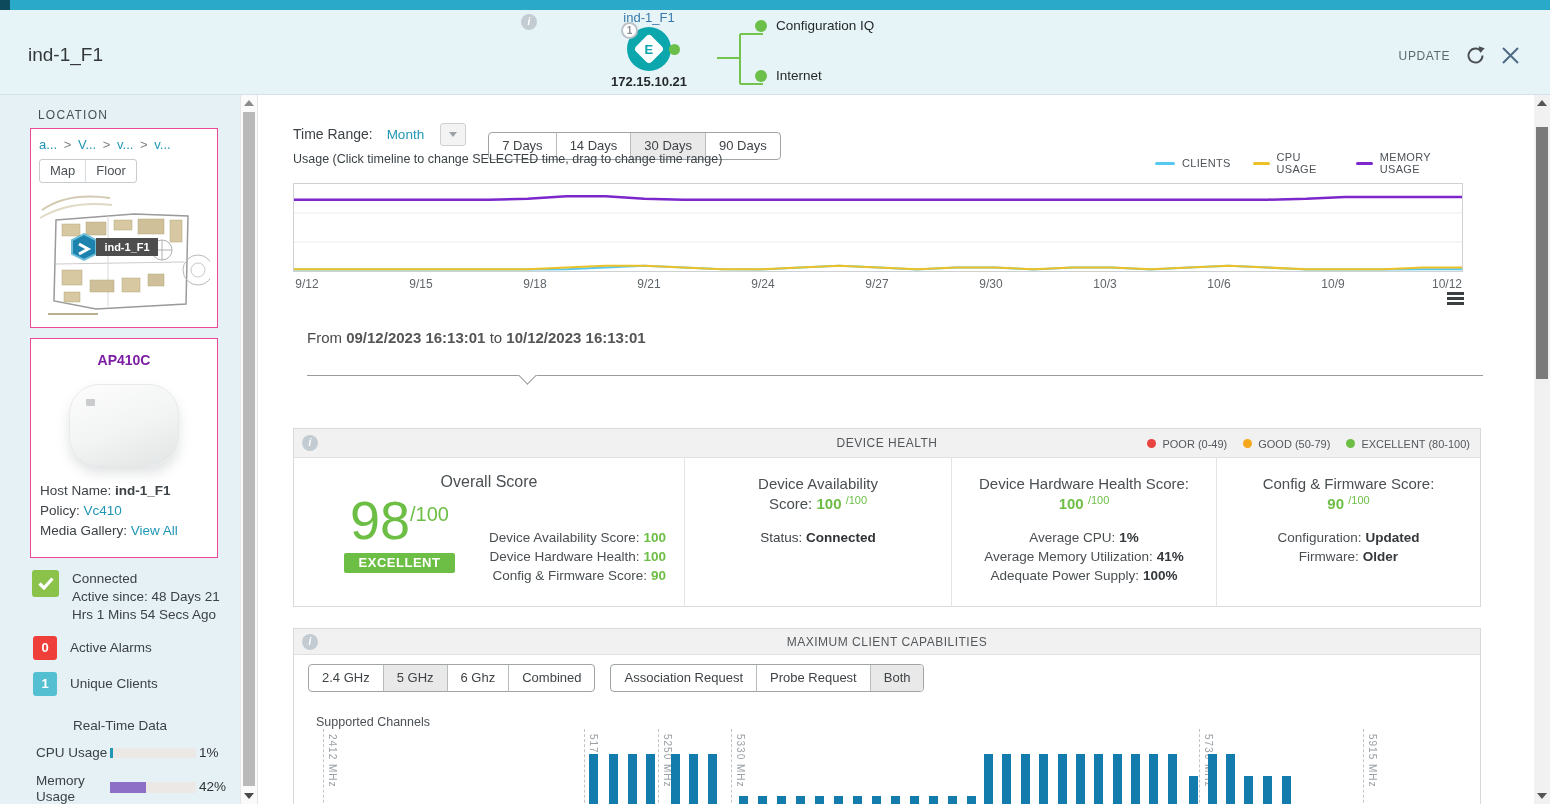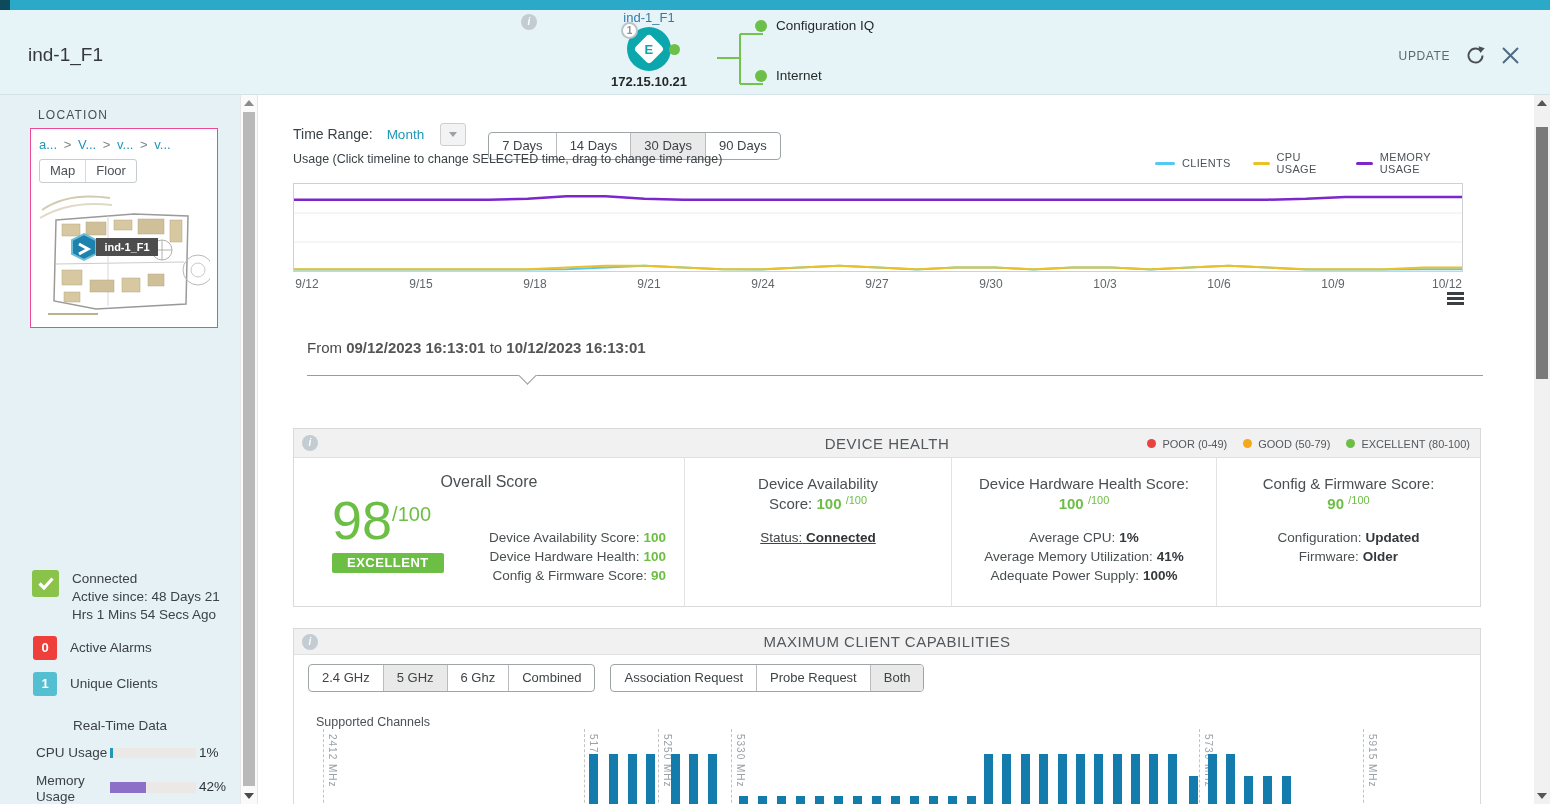--- a/index.html
+++ b/index.html
@@ -108,57 +108,57 @@
                   font-size:11px; color:#4c5257; letter-spacing:.3px; align-items:center; }
   .ul-item { display:flex; align-items:center; gap:7px; }
   .ul-swatch { width:20px; height:3px; border-radius:2px; }
 
   .usage-chart { position:absolute; left:35px; top:88px; width:1170px; height:89px; border:1px solid #cfd2d4; }
   .xticks { position:absolute; left:35px; top:182px; width:1170px; height:14px; }
   .xticks span { position:absolute; transform:translateX(-50%); font-size:12px; color:#5f6569; white-space:nowrap; }
   .hamburger { position:absolute; left:1189px; top:197px; width:17px; cursor:pointer; }
   .hamburger div { height:2.5px; background:#3a3f42; margin-bottom:2.5px; }
 
-  .period { position:absolute; left:49px; top:244px; font-size:15px; color:#4a4a4a; }
+  .period { position:absolute; left:49px; top:234px; font-size:15px; color:#4a4a4a; }
   .period b { color:#555; }
   .rule { position:absolute; left:49px; top:280px; width:1176px; border-top:1px solid #9b9b9b; }
   .notch { position:absolute; left:263px; top:274px; width:13px; height:13px; background:#fff; transform:rotate(45deg);
            border-right:1px solid #9b9b9b; border-bottom:1px solid #9b9b9b; }
 
   .panel { position:absolute; left:35px; width:1188px; border:1px solid #d9d9d9; }
   .panel-head { position:relative; height:29px; background:#f1f1f1; border-bottom:1px solid #e0e0e0; }
   .panel-head .info-badge { position:absolute; left:8px; top:6px; }
-  .panel-title { text-align:center; line-height:29px; font-size:15px; color:#53585c; letter-spacing:.5px; }
+  .panel-title { text-align:center; line-height:29px; font-size:12px; color:#53585c; letter-spacing:.5px; }
   .health { top:333px; height:179px; }
   .health-legend { position:absolute; right:10px; top:0; height:29px; display:flex; align-items:center; gap:16px;
                    font-size:11px; color:#53585c; }
   .hl-item { display:flex; align-items:center; gap:6px; }
   .hl-dot { width:9px; height:9px; border-radius:50%; }
 
   .panel-body { display:flex; height:149px; }
   .col { position:relative; height:100%; }
   .col + .col { border-left:1px solid #e3e3e3; }
   .col1 { width:390px; } .col2 { width:267px; } .col3 { width:265px; } .col4 { width:264px; }
   .col-title { position:absolute; top:15px; width:100%; text-align:center; font-size:16px; color:#4a4f52; }
   .col-title2 { position:absolute; top:15px; width:100%; text-align:center; font-size:15px; color:#4a4f52; line-height:21px; }
-  .score-wrap { position:absolute; left:38px; top:34px; width:135px; }
+  .score-wrap { position:absolute; left:38px; top:34px; width:135px; text-align:center; }
   .big-score { font-size:54px; color:#6dbe45; line-height:1.05; display:inline; }
   .big-denom { font-size:20px; color:#6dbe45; vertical-align:18px; }
   .score-badge { display:inline-block; margin-top:4px; background:#6dbe45; color:#fff; font-size:13px; font-weight:bold;
                  letter-spacing:.5px; padding:2px 15px 3px; border-radius:2px; }
   .mini-rows { position:absolute; font-size:13.5px; line-height:19px; color:#4a4f52; }
   .rows-right { right:18px; top:70px; text-align:right; }
   .rows-center { left:0; top:70px; width:100%; text-align:center; }
   .mini-rows b.v-green { color:#6dbe45; margin-left:4px; }
   .mini-rows b.v-dark { color:#35393c; margin-left:4px; }
   .score-line { position:absolute; top:36px; width:100%; text-align:center; font-size:15px; color:#4a4f52; }
   .score-line b { color:#6dbe45; }
   .score-line .sup { font-size:11px; color:#6dbe45; vertical-align:5px; }
   .col2 .score-line { top:36px; }
-  .col2 .status-line { position:absolute; top:72px; width:100%; text-align:center; font-size:13.5px; color:#3f4447;text-decoration:underline; }
+  .col2 .status-line { position:absolute; top:72px; width:100%; text-align:center; font-size:13.5px; color:#3f4447; }
   .status-line b { color:#2f3336; }
 
   .caps { top:533px; height:292px; border-bottom:none; }
   .caps .panel-head { height:26px; }
   .caps .panel-title { line-height:26px; }
   .caps .panel-head .info-badge { top:5px; }
   .band-row { position:absolute; left:14px; top:35px; display:flex; gap:15px; }
   .chart-label { position:absolute; left:22px; top:86px; font-size:12.5px; color:#4b5156; }
   .channels-chart { position:absolute; left:0; top:100px; width:1188px; height:192px; }
   .freq-line { position:absolute; top:0; height:190px; border-left:1px dashed #c4c4c4; }
@@ -249,20 +249,40 @@
         <line x1="114" y1="62" x2="134" y2="62" stroke="#b0b0b0" stroke-width="1"></line>
         <line x1="124" y1="52" x2="124" y2="72" stroke="#b0b0b0" stroke-width="1"></line>
         <line x1="10" y1="126" x2="60" y2="126" stroke="#b9b18f" stroke-width="2"></line>
         <polygon points="46,46 58,52 58,66 46,72 34,66 34,52" fill="#1d82ae" stroke="#6dbdd8" stroke-width="2"></polygon>
         <polyline points="41,56 50,61 41,66" fill="none" stroke="#ffffff" stroke-width="3"></polyline>
         <rect x="58" y="50" width="62" height="18" fill="#4d4d4d"></rect>
         <text x="89" y="63" text-anchor="middle" font-size="11" font-weight="bold" fill="#ffffff">ind-1_F1</text>
       </svg>
     </div>
 
+    <div class="card card-ap">
+      <div class="ap-model">AP410C</div>
+      <div class="ap-img">
+          <span class="ap-mark"></span>
+        </div>
+      <div class="ap-rows">
+        <div>
+          <span>Host Name:</span>
+          <b>ind-1_F1</b>
+        </div>
+        <div>
+          <span>Policy:</span>
+          <span class="link">Vc410</span>
+        </div>
+        <div>
+          <span>Media Gallery:</span>
+          <span class="link">View All</span>
+        </div>
+      </div>
+    </div>
 
     <div class="st-row st-check">
       <span class="st-sq sq-green">
         <svg width="16" height="13" viewBox="0 0 16 13">
             <polyline points="1.5,6.5 6,11 14.5,1.5" fill="none" stroke="#fff" stroke-width="3.2"></polyline>
           </svg>
       </span>
       <div class="st-text">
         <div>Connected</div>
         <div>Active since: 48 Days 21</div>

